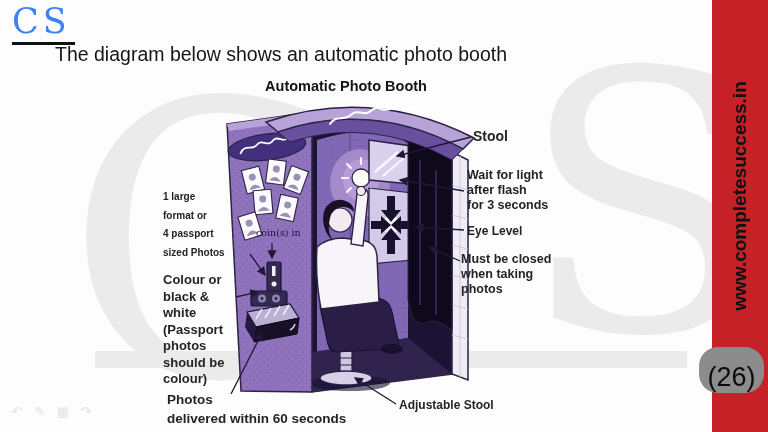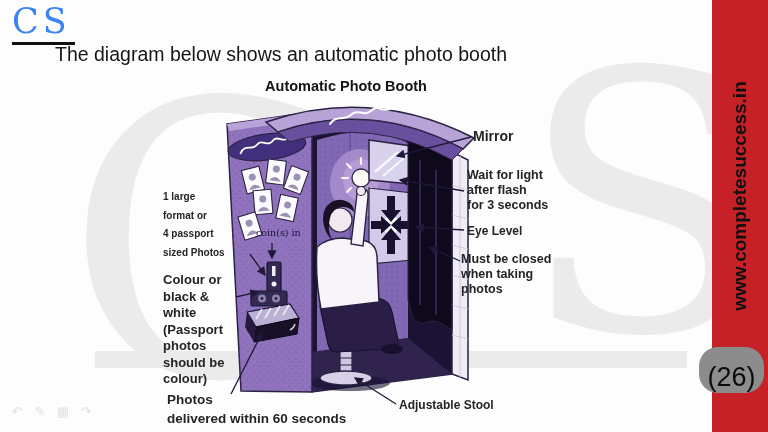--- a/index.html
+++ b/index.html
@@ -253,21 +253,21 @@
 sized Photos</div>
   <div class="lbl l-colour">Colour or
 black &amp;
 white
 (Passport
 photos
 should be
 colour)</div>
   <div class="lbl l-delivery">Photos
 delivered within 60 seconds</div>
-  <div class="lbl r-mirror">Mirror</div>
+  <div class="lbl r-mirror">Stool</div>
   <div class="lbl r-wait">Wait for light
 after flash
 for 3 seconds</div>
   <div class="lbl r-eye">Eye Level</div>
   <div class="lbl r-closed">Must be closed
 when taking
 photos</div>
   <div class="lbl b-stool">Adjustable Stool</div>
   <div class="coin-label">coin(s) in</div>
 

